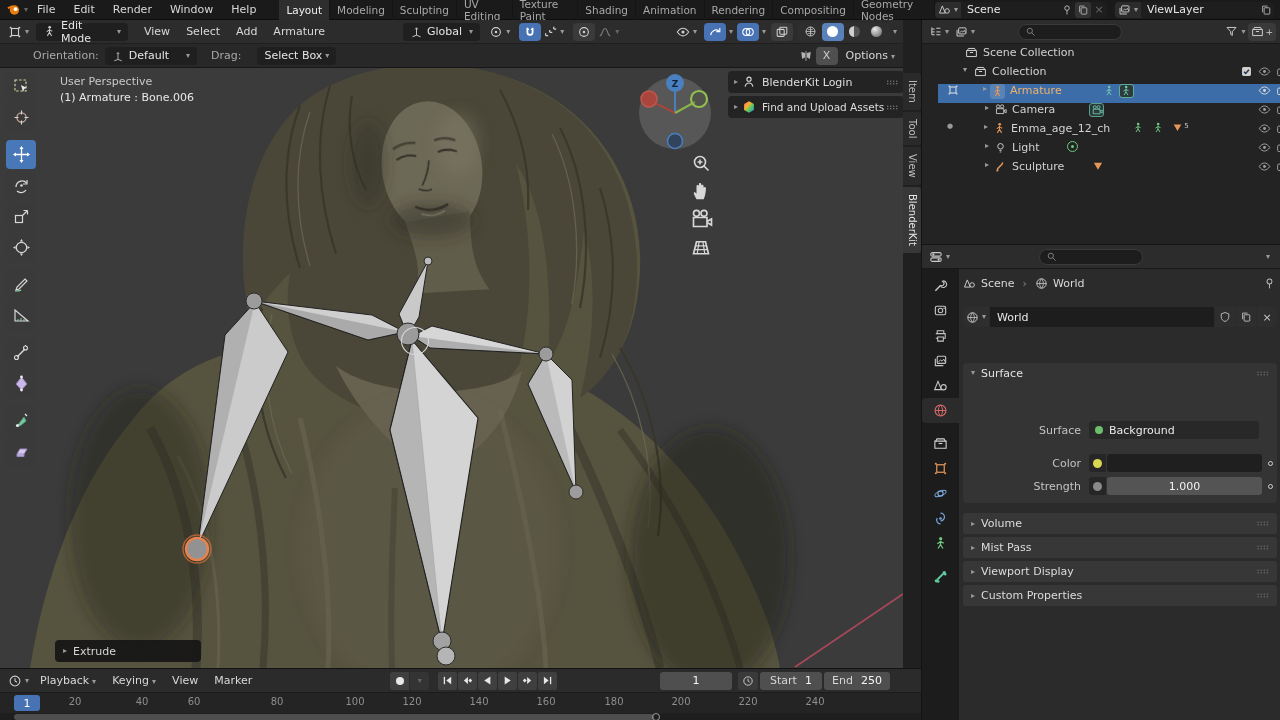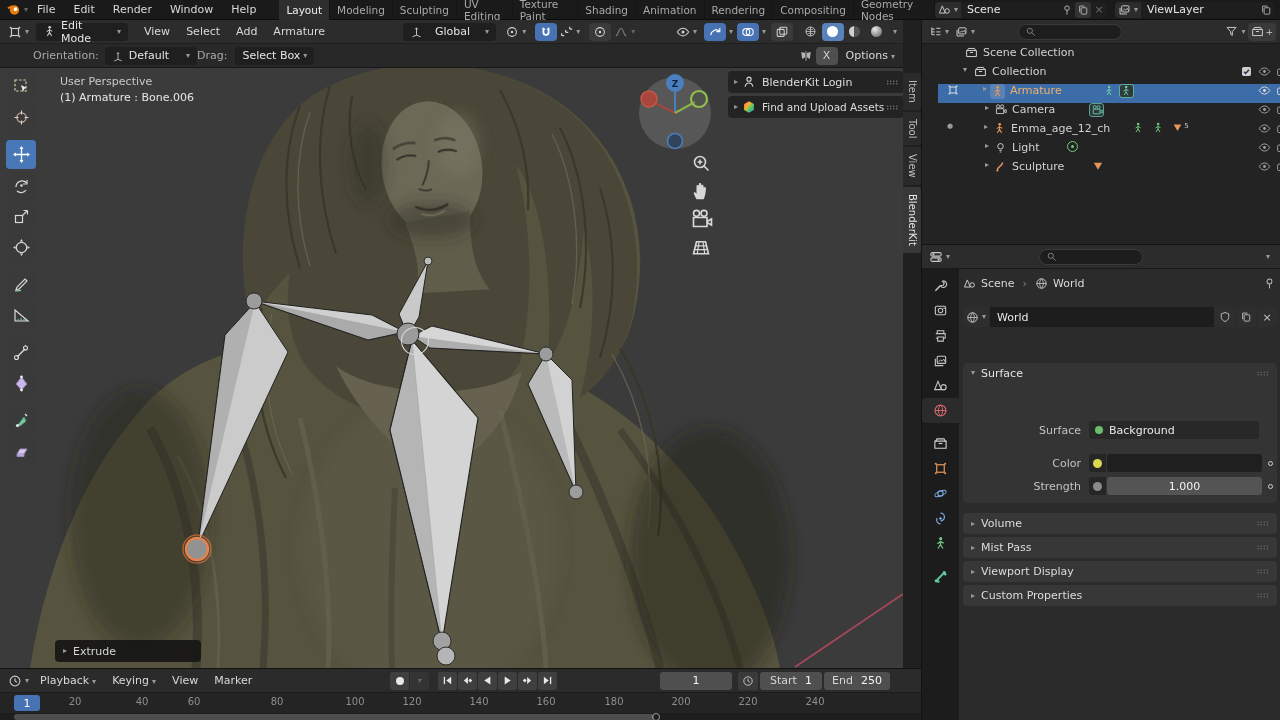--- a/index.html
+++ b/index.html
@@ -389,21 +389,21 @@
       <span class="chev">▾</span>
   </span>
   <span class="hmenu" style="margin-left:8px">View</span>
   <span class="hmenu">Select</span>
   <span class="hmenu">Add</span>
   <span class="hmenu">Armature</span>
   <span class="pill" style="margin-left:70px">
     <svg class="ic" width="13" height="13" style="color:#c9c9c9">
         <use href="#sy-axis"></use>
       </svg>
-    <span style="margin:0 12px">Global</span>
+    <span style="margin:0 4px">Global</span>
       <span class="chev">▾</span>
   </span>
   <span class="hbtn" style="margin-left:6px">
       <svg class="ic" width="14" height="14">
         <use href="#sy-pivot"></use>
       </svg>
       <span class="chev">▾</span>
     </span>
   <span class="hbtn on" style="margin-left:6px">
       <svg class="ic" width="14" height="14">
@@ -472,22 +472,22 @@
 
 <div id="vph2" class="abs">
   <span class="lbl" style="margin-left:33px">Orientation:</span>
   <span class="pill" style="margin-left:6px">
     <svg class="ic" width="12" height="12" style="color:#bbb">
         <use href="#sy-axis"></use>
       </svg>
     <span style="margin:0 14px 0 5px">Default</span>
       <span class="chev">▾</span>
   </span>
-  <span class="lbl" style="">Drag:</span>
-  <span class="pill" style="margin-left:8px">
+  <span class="lbl" style="margin-left:14px">Drag:</span>
+  <span class="pill" style="margin-left:16px">
     <span>Select Box</span>
       <span class="chev">▾</span>
   </span>
   <span style="flex:1"></span>
   <span class="smbtn">
       <svg class="ic" width="14" height="14" style="color:#b5b5b5">
         <use href="#sy-mirrorfly"></use>
       </svg>
     </span>
   <span class="hbtn" style="background:#4f4f4f;margin-left:2px;width:18px">X</span>

